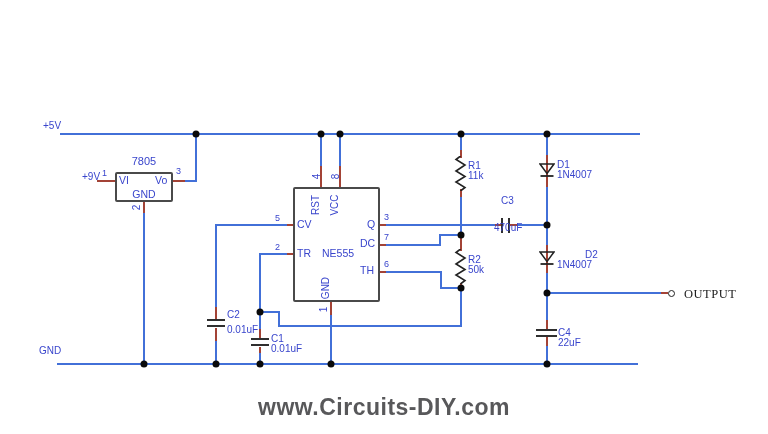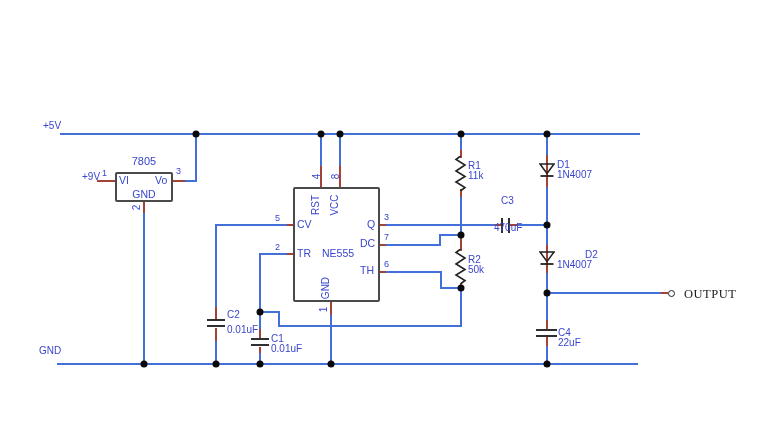--- a/index.html
+++ b/index.html
@@ -186,14 +186,15 @@
   <div class="lbl" style="left:558px;top:328px;">C4</div>
   <div class="lbl" style="left:558px;top:338px;">22uF</div>
   <div class="lbl" style="left:557px;top:160px;">D1</div>
   <div class="lbl" style="left:557px;top:170px;">1N4007</div>
   <div class="lbl" style="left:557px;top:250px;margin-left:28px;">D2</div>
   <div class="lbl" style="left:557px;top:260px;">1N4007</div>
 
   <div class="term" style="left:668px;top:289.5px;"></div>
   <div class="outlbl" style="left:684px;top:287px;">OUTPUT</div>
 
+  <div class="footer2">www.Circuits-DIY.com</div>
 
 </div>
 
 </body></html>

